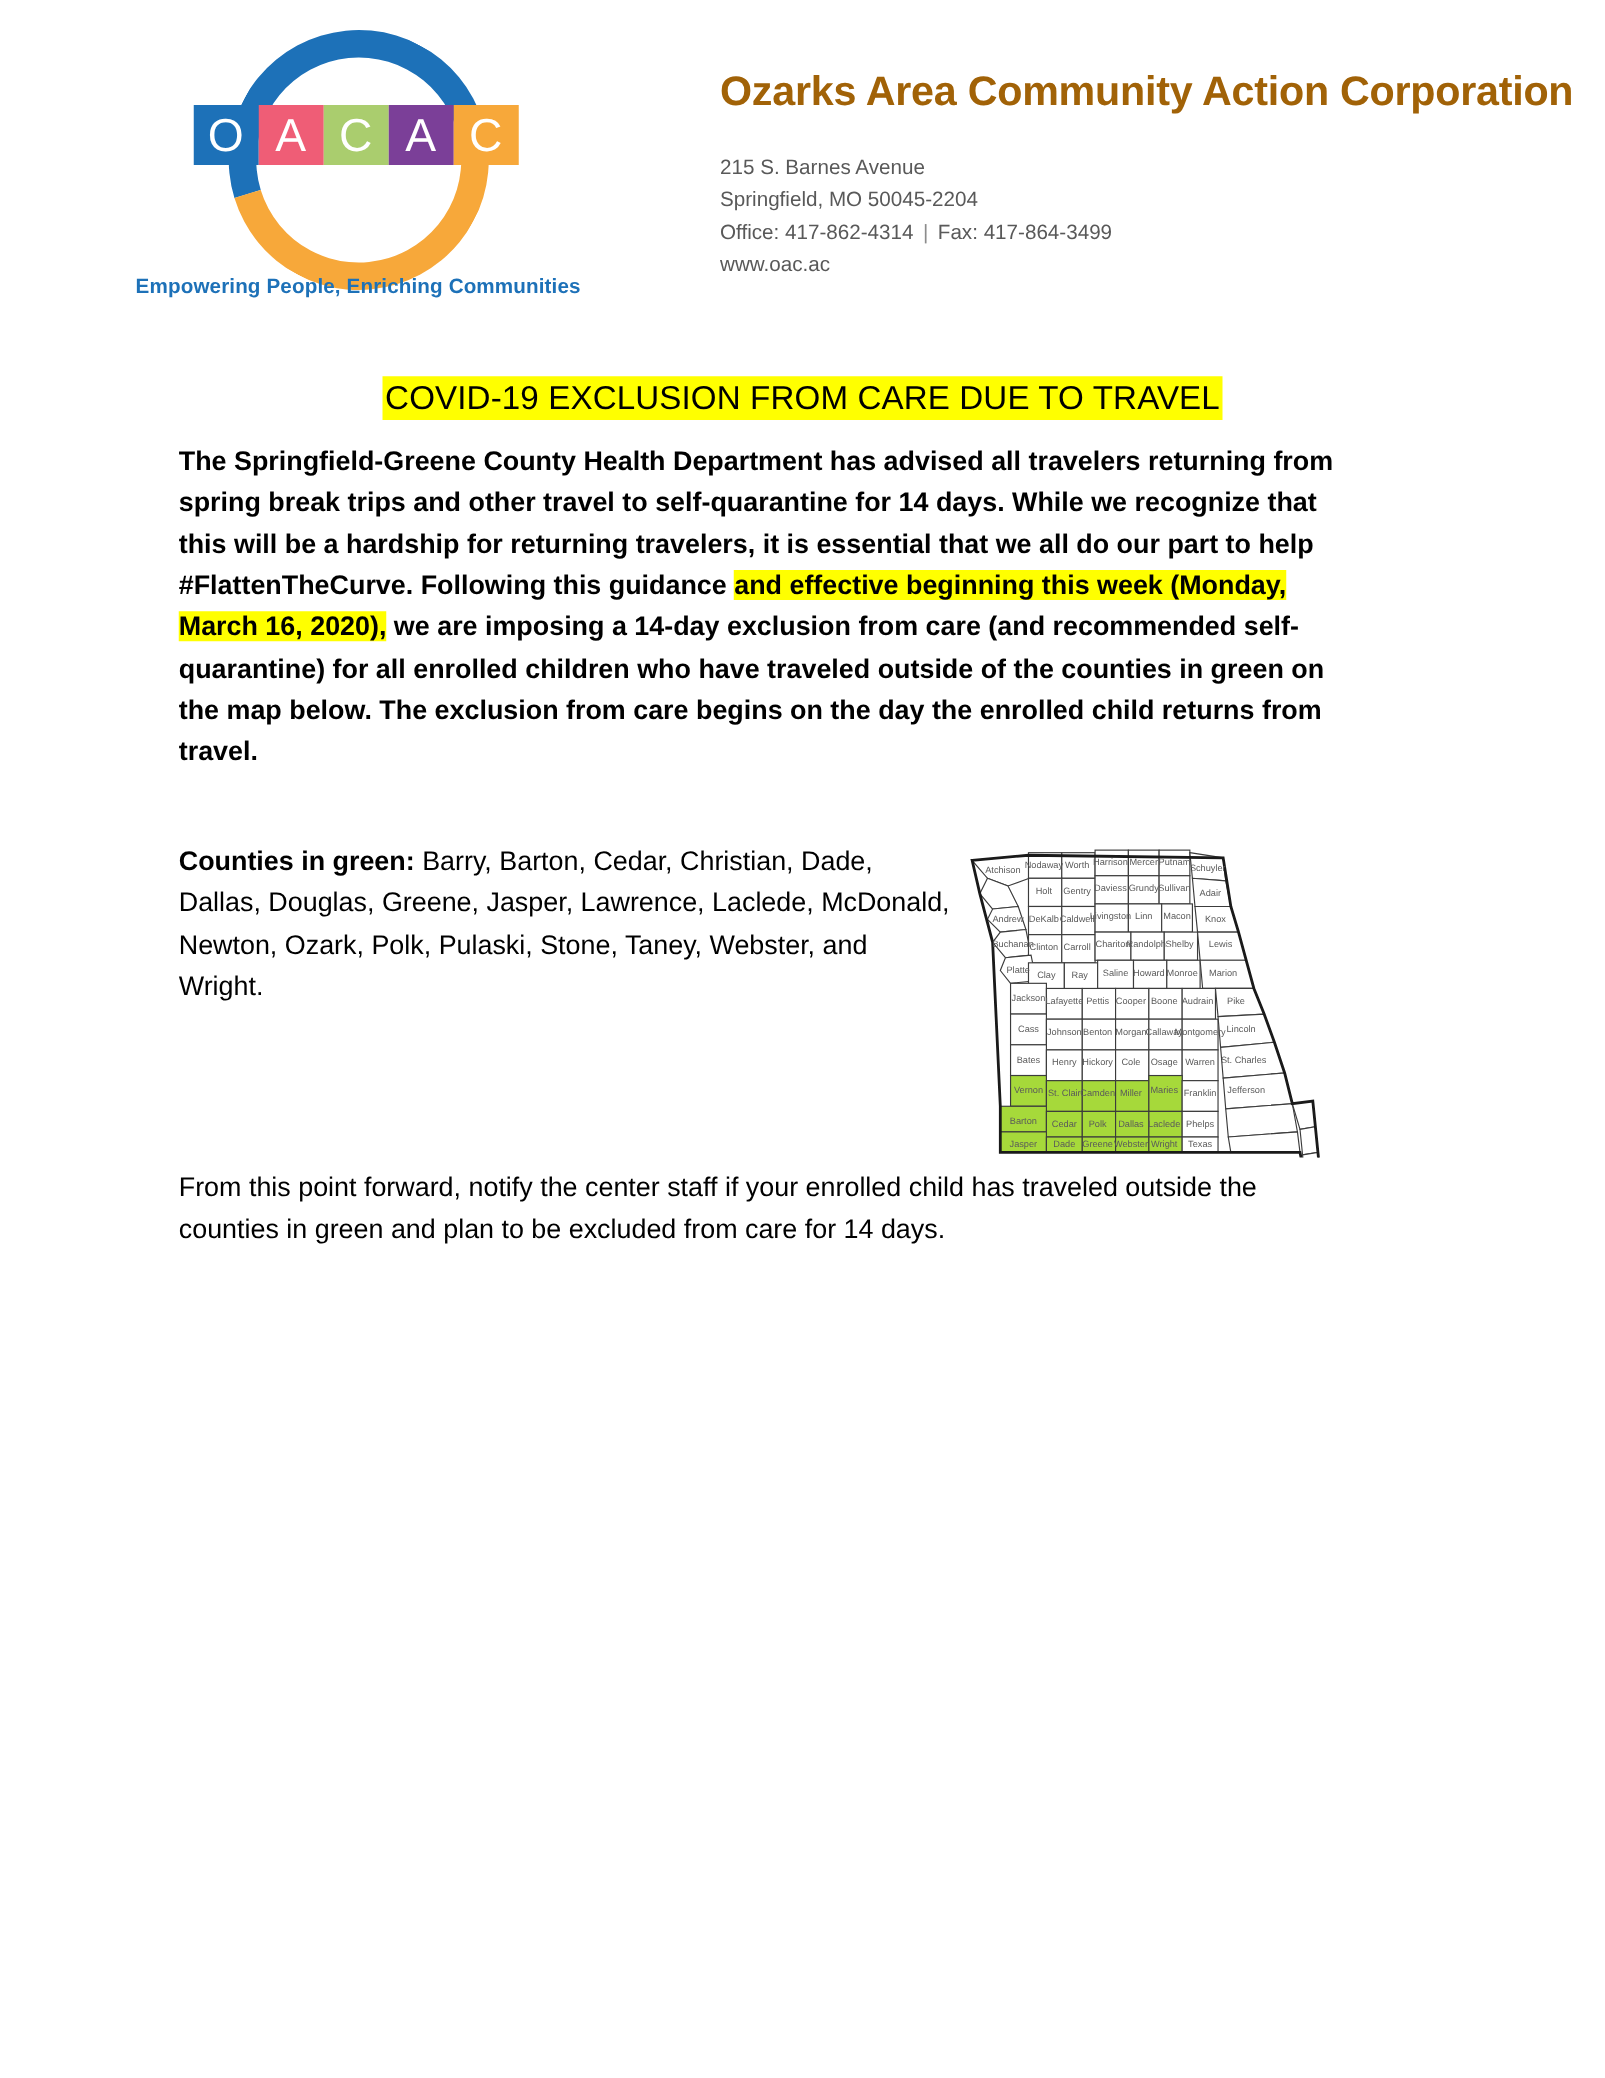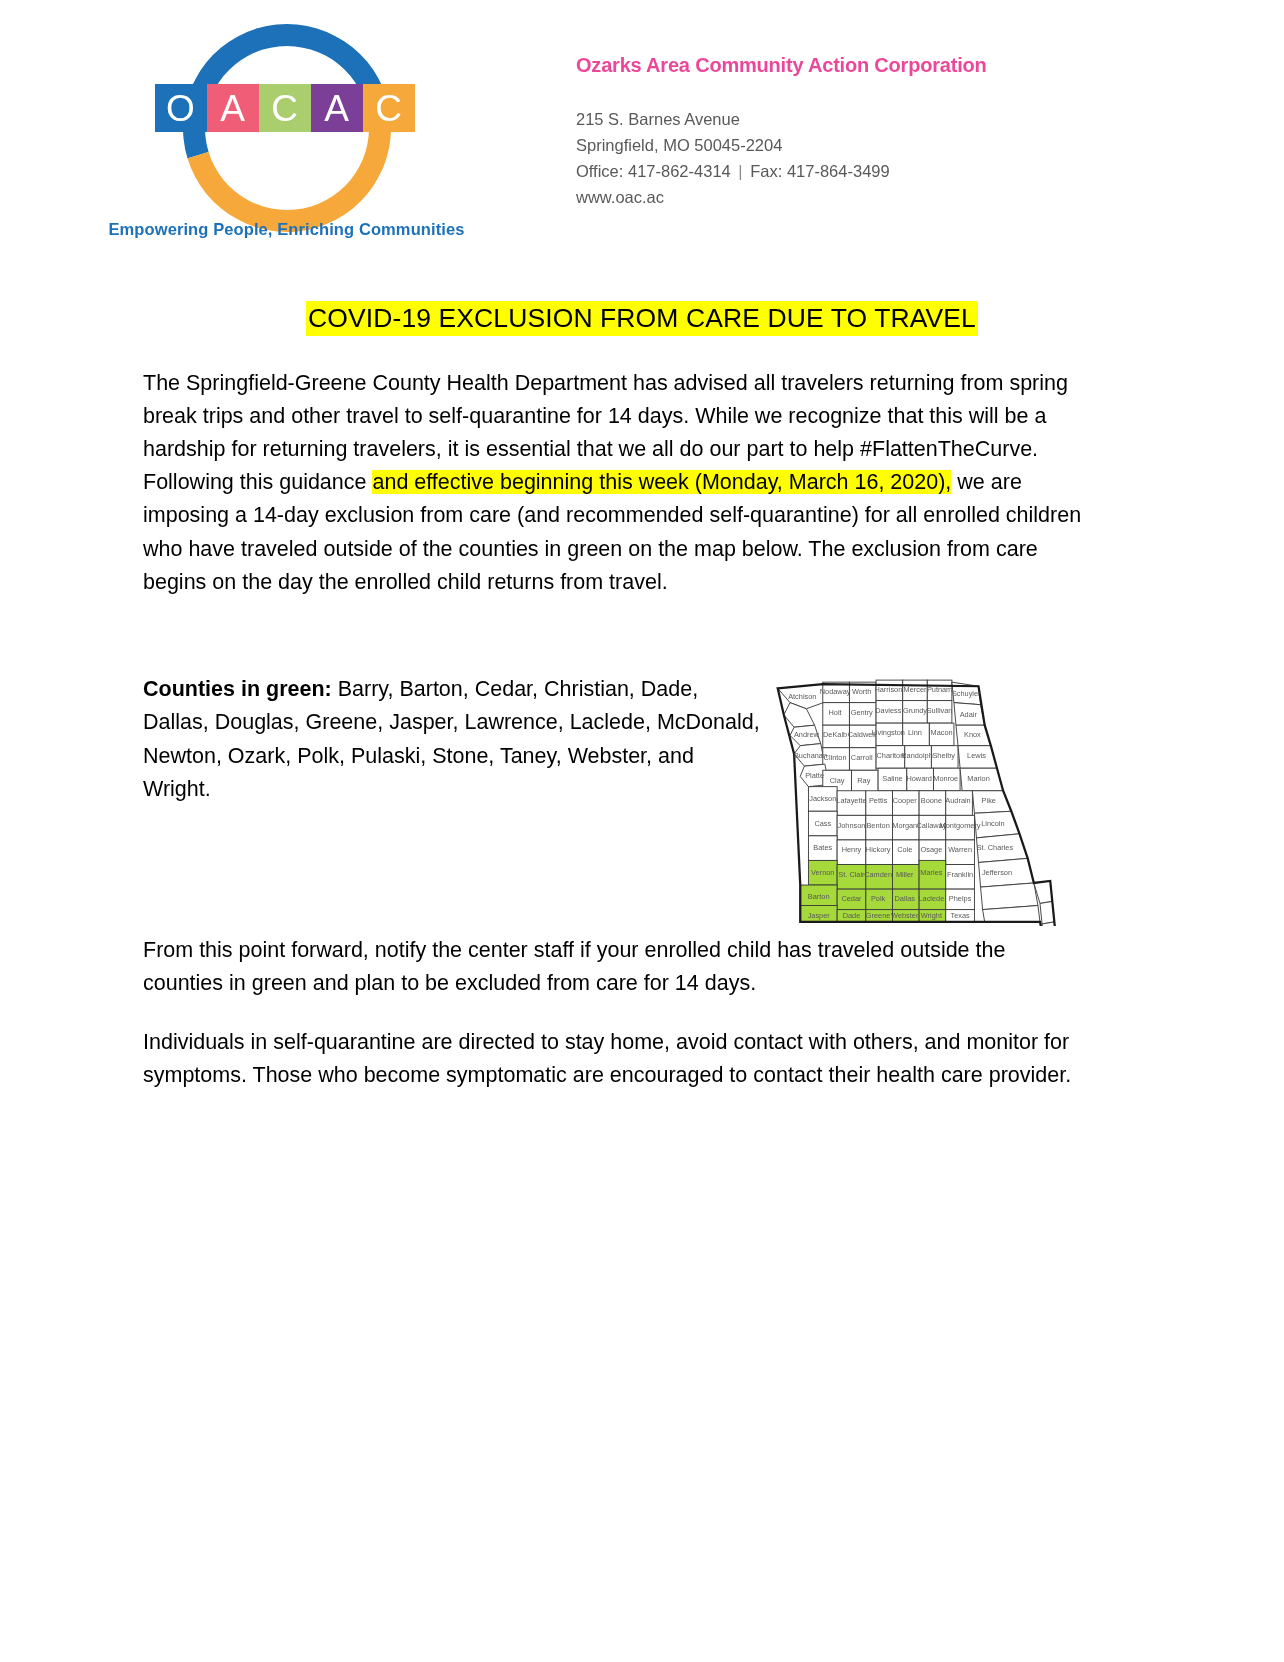--- a/index.html
+++ b/index.html
@@ -109,22 +109,22 @@
     white-space: nowrap;
   }
 
   .org-block {
     position: absolute;
     left: 576px;
     top: 54px;
     width: 640px;
   }
   .org-name {
-    color: #ec4899;
-    font-size: 20px;
+    color: #a16207;
+    font-size: 33px;
     font-weight: bold;
     letter-spacing: -0.2px;
     line-height: 1.18;
     white-space: nowrap;
   }
   .org-director {
     color: #1d5fa8;
     font-size: 16.5px;
     font-style: italic;
     font-weight: bold;
@@ -160,21 +160,21 @@
 
   .body-text {
     position: absolute;
     left: 143px;
     width: 940px;
     font-size: 21.5px;
     line-height: 1.54;
     color: #000000;
     text-align: left;
   }
-  .p-intro   { top: 367px; }
+  .p-intro   { top: 353px; font-weight: bold; }
   .p-forward { top: 934px; }
   .p-quar    { top: 1026px; }
 
   mark.hl {
     background: #ffff00;
     color: #000000;
     padding: 0;
   }
 
   .counties-block {
@@ -426,15 +426,14 @@
         <text class="map-label" x="44" y="118">Dade</text>
         <text class="map-label" x="57" y="118">Greene</text>
         <text class="map-label" x="70" y="118">Webster</text>
         <text class="map-label" x="83" y="118">Wright</text>
         <text class="map-label" x="97" y="118">Texas</text>
       </g>
     </svg>
   </div>
 
   <div class="body-text p-forward">From this point forward,  notify the center staff if your enrolled child has traveled outside the counties in green and plan to be excluded from care for 14 days.</div>
-  <div class="body-text p-quar">Individuals in self-quarantine are directed to stay home, avoid contact with others, and monitor for symptoms. Those who become symptomatic are encouraged to contact their health care provider.</div>
 
 </div>
 
 </body></html>

